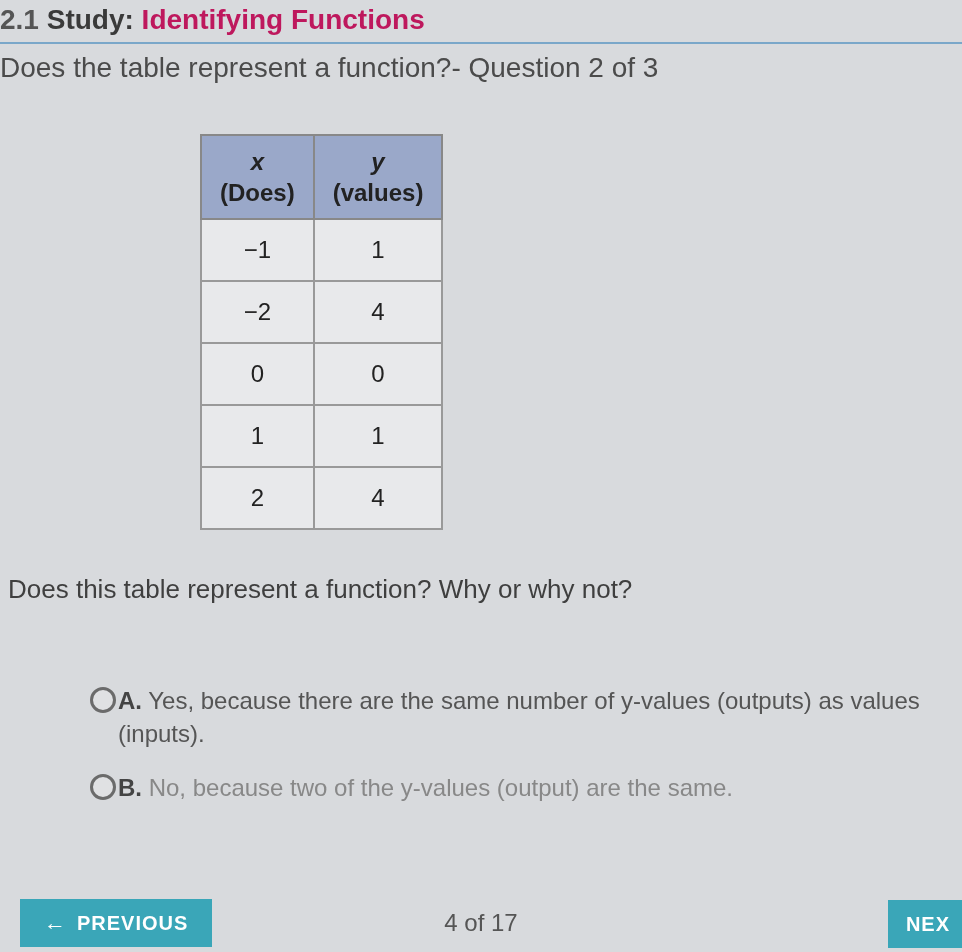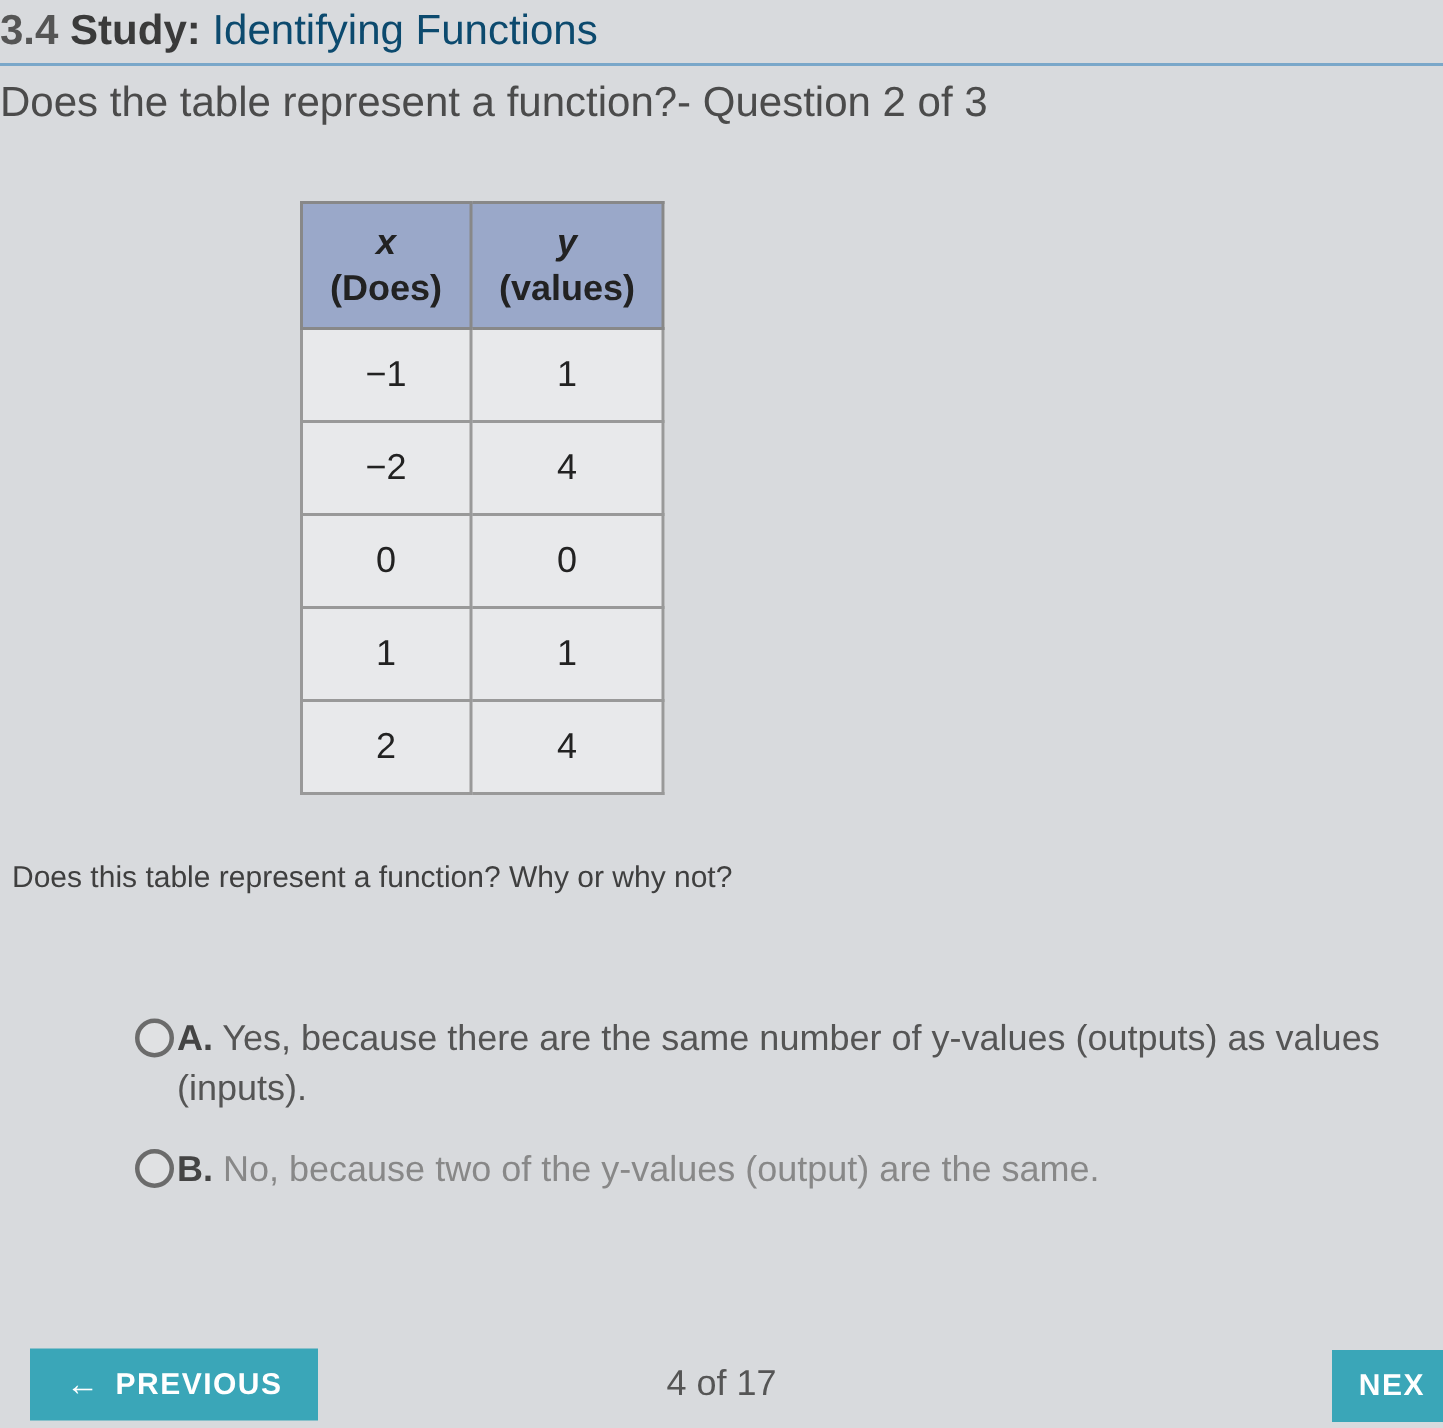--- a/index.html
+++ b/index.html
@@ -12,21 +12,21 @@
     position: relative;
     color: #333;
   }
   .study-header {
     padding: 4px 0 6px 0;
     font-size: 28px;
     color: #555;
     font-weight: bold;
   }
   .study-header .label { color: #3a3a3a; }
-  .study-header .title { color: #0c4a6e; font-weight: normal; }
+  .study-header .title { color: #be185d; font-weight: bold; }
   .divider {
     border: none;
     border-top: 2px solid #7aa7c9;
     margin-bottom: 8px;
   }
   .question-title {
     font-size: 28px;
     color: #4b4b4b;
     font-weight: 500;
     margin-bottom: 50px;
@@ -52,21 +52,21 @@
   table.data-table td {
     border: 2px solid #999;
     padding: 16px 18px;
     font-size: 24px;
     text-align: center;
     color: #222;
     background: #e8e9eb;
     min-width: 100px;
   }
   .prompt {
-    font-size: 20px;
+    font-size: 26px;
     color: #3f3f3f;
     margin: 44px 0 80px 8px;
   }
   .choices { padding-left: 90px; }
   .choice {
     display: flex;
     align-items: flex-start;
     gap: 2px;
     margin-bottom: 22px;
   }
@@ -132,21 +132,21 @@
     bottom: 58px;
     height: 40px;
     background: linear-gradient(to bottom, rgba(216,218,221,0), rgba(216,218,221,1));
     pointer-events: none;
   }
 </style>
 </head>
 <body>
 
 <div class="study-header">
-  <span>3.4</span>
+  <span>2.1</span>
   <span class="label">Study:</span>
   <span class="title">Identifying Functions</span>
 </div>
 <hr class="divider">
 
 <div class="question-title">Does the table represent a function?- Question 2 of 3</div>
 
 <div class="content">
   <div class="table-wrap">
     <table class="data-table">

